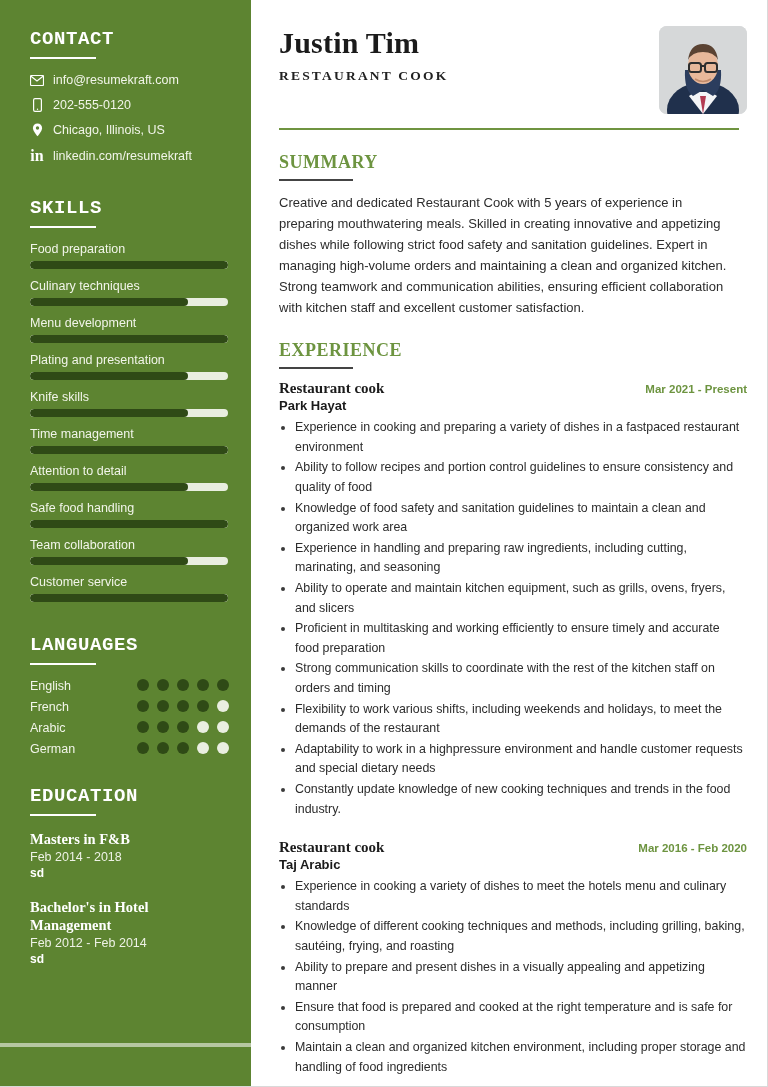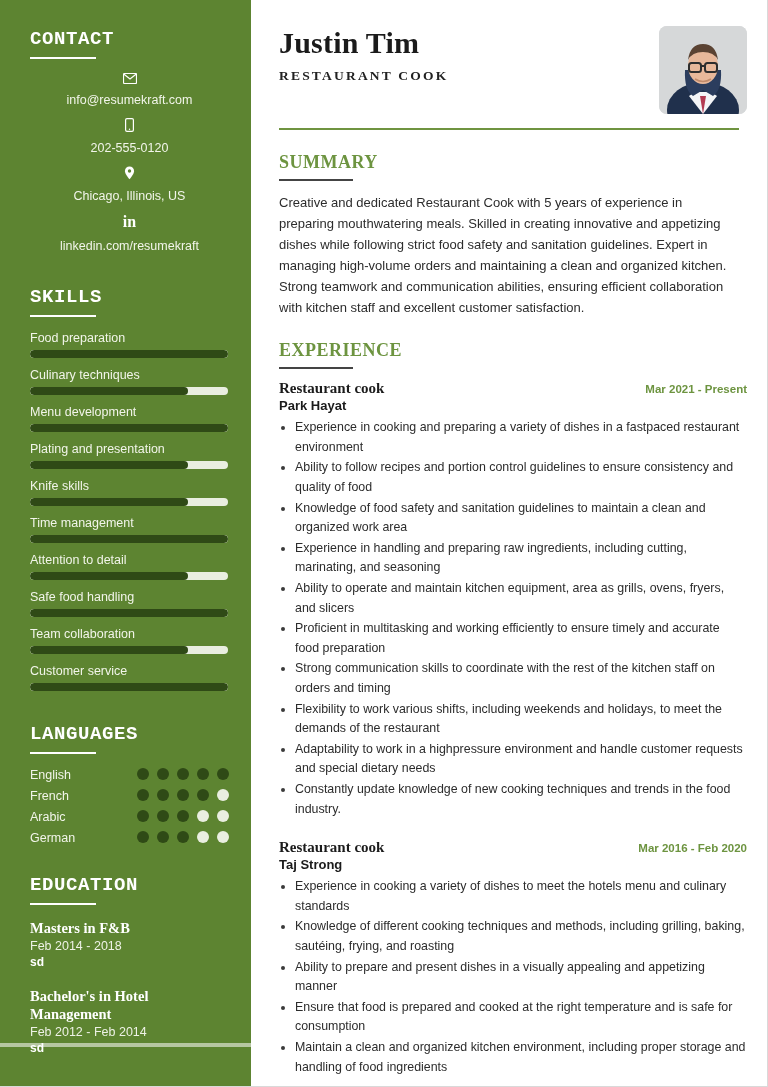--- a/index.html
+++ b/index.html
@@ -57,21 +57,20 @@
   }
 
   .contact-list { list-style: none; }
   .contact-row {
     display: flex;
     align-items: center;
     gap: 9px;
     margin-bottom: 11px;
     font-size: 12.5px;
     color: #f2f5ea;
-    flex-direction: column;
   }
   .c-ico {
     width: 14px;
     min-width: 14px;
     display: flex;
     align-items: center;
     justify-content: center;
     color: #ffffff;
   }
   .c-ico svg { display: block; }
@@ -487,35 +486,35 @@
             <div class="job-top">
               <span class="job-title">Restaurant cook</span>
               <span class="job-date">Mar 2021 - Present</span>
             </div>
             <div class="job-company">Park Hayat</div>
             <ul class="bullets">
               <li>Experience in cooking and preparing a variety of dishes in a fastpaced restaurant environment</li>
               <li>Ability to follow recipes and portion control guidelines to ensure consistency and quality of food</li>
               <li>Knowledge of food safety and sanitation guidelines to maintain a clean and organized work area</li>
               <li>Experience in handling and preparing raw ingredients, including cutting, marinating, and seasoning</li>
-              <li>Ability to operate and maintain kitchen equipment, area as grills, ovens, fryers, and slicers</li>
+              <li>Ability to operate and maintain kitchen equipment, such as grills, ovens, fryers, and slicers</li>
               <li>Proficient in multitasking and working efficiently to ensure timely and accurate food preparation</li>
               <li>Strong communication skills to coordinate with the rest of the kitchen staff on orders and timing</li>
               <li>Flexibility to work various shifts, including weekends and holidays, to meet the demands of the restaurant</li>
               <li>Adaptability to work in a highpressure environment and handle customer requests and special dietary needs</li>
               <li>Constantly update knowledge of new cooking techniques and trends in the food industry.</li>
             </ul>
           </div>
           <div class="sp16"></div>
           <div class="job">
             <div class="job-top">
               <span class="job-title">Restaurant cook</span>
               <span class="job-date">Mar 2016 - Feb 2020</span>
             </div>
-            <div class="job-company">Taj Strong</div>
+            <div class="job-company">Taj Arabic</div>
             <ul class="bullets">
               <li>Experience in cooking a variety of dishes to meet the hotels menu and culinary standards</li>
               <li>Knowledge of different cooking techniques and methods, including grilling, baking, sautéing, frying, and roasting</li>
               <li>Ability to prepare and present dishes in a visually appealing and appetizing manner</li>
               <li>Ensure that food is prepared and cooked at the right temperature and is safe for consumption</li>
               <li>Maintain a clean and organized kitchen environment, including proper storage and handling of food ingredients</li>
             </ul>
           </div>
         </div>
     </section>

